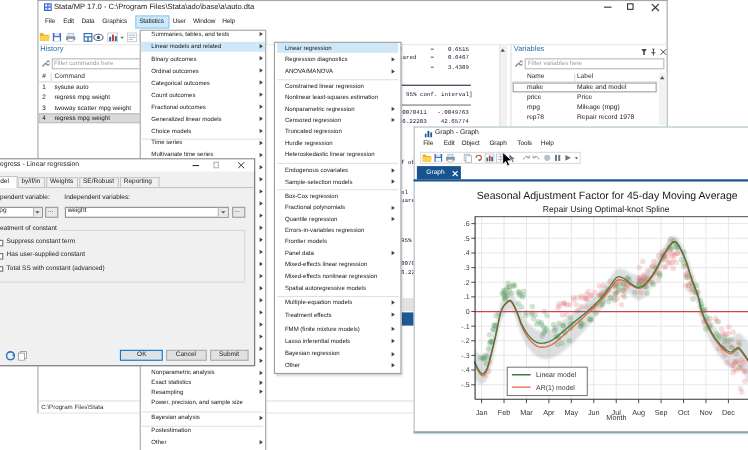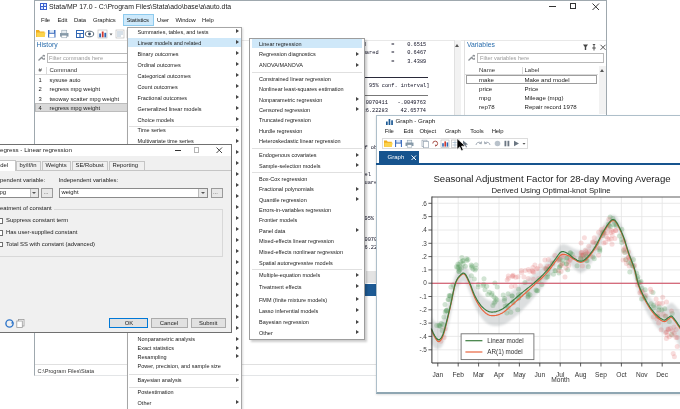--- a/index.html
+++ b/index.html
@@ -787,17 +787,17 @@
       <text x="641.4" y="377" font-size="6.6" fill="#333" text-anchor="middle" font-family="Liberation Sans">Nov</text>
       <line x1="661.8" y1="363" x2="661.8" y2="366.5" stroke="#333" stroke-width="0.8"></line>
       <text x="661.8" y="377" font-size="6.6" fill="#333" text-anchor="middle" font-family="Liberation Sans">Dec</text>
       <text x="560" y="382" font-size="6.6" fill="#333" text-anchor="middle" font-family="Liberation Sans">Month</text>
       <rect x="460.7" y="333.8" width="72.8" height="25.8" fill="#fff" stroke="#6f6f6f" stroke-width="0.9"></rect>
       <line x1="465" y1="340.7" x2="482" y2="340.7" stroke="#3b7d3f" stroke-width="1.2"></line>
       <text x="486.9" y="343" font-size="6.3" fill="#333" font-family="Liberation Sans">Linear model</text>
       <line x1="465" y1="352" x2="482" y2="352" stroke="#e8653f" stroke-width="1.2"></line>
       <text x="486.9" y="354.3" font-size="6.3" fill="#333" font-family="Liberation Sans">AR(1) model</text>
     </svg>
-    <div class="t " style="left:552px;top:172.1px;font-size:9.6px;color:#1a1a1a;transform:translateX(-50%);">Seasonal Adjustment Factor for 28-day Moving Average</div>
-    <div class="t " style="left:551px;top:184.7px;font-size:7.8px;color:#1a1a1a;transform:translateX(-50%);">Derived Using Optimal-knot Spline</div>
+    <div class="t " style="left:552px;top:172.1px;font-size:9.6px;color:#1a1a1a;transform:translateX(-50%);">Seasonal Adjustment Factor for 45-day Moving Average</div>
+    <div class="t " style="left:551px;top:184.7px;font-size:7.8px;color:#1a1a1a;transform:translateX(-50%);">Repair Using Optimal-knot Spline</div>
   </div>
 <svg class="abs" style="left:456px;top:137.5px;z-index:9" width="12" height="14">
 <path d="M1 0.5 L1 11.5 L3.7 8.9 L5.4 12.8 L7.3 12 L5.6 8.2 L9.3 8 Z" fill="#000" stroke="#fff" stroke-width="0.7"></path>
   </svg>
 </body></html>

